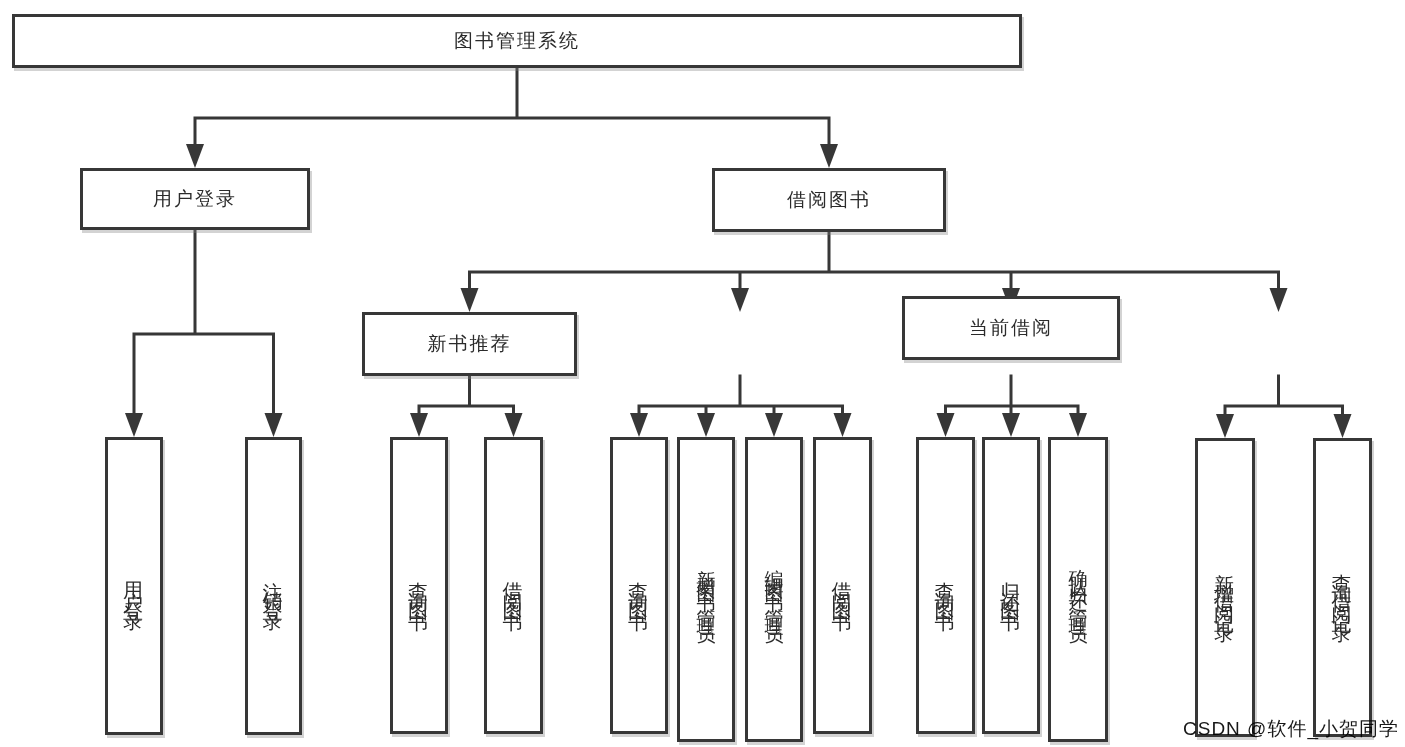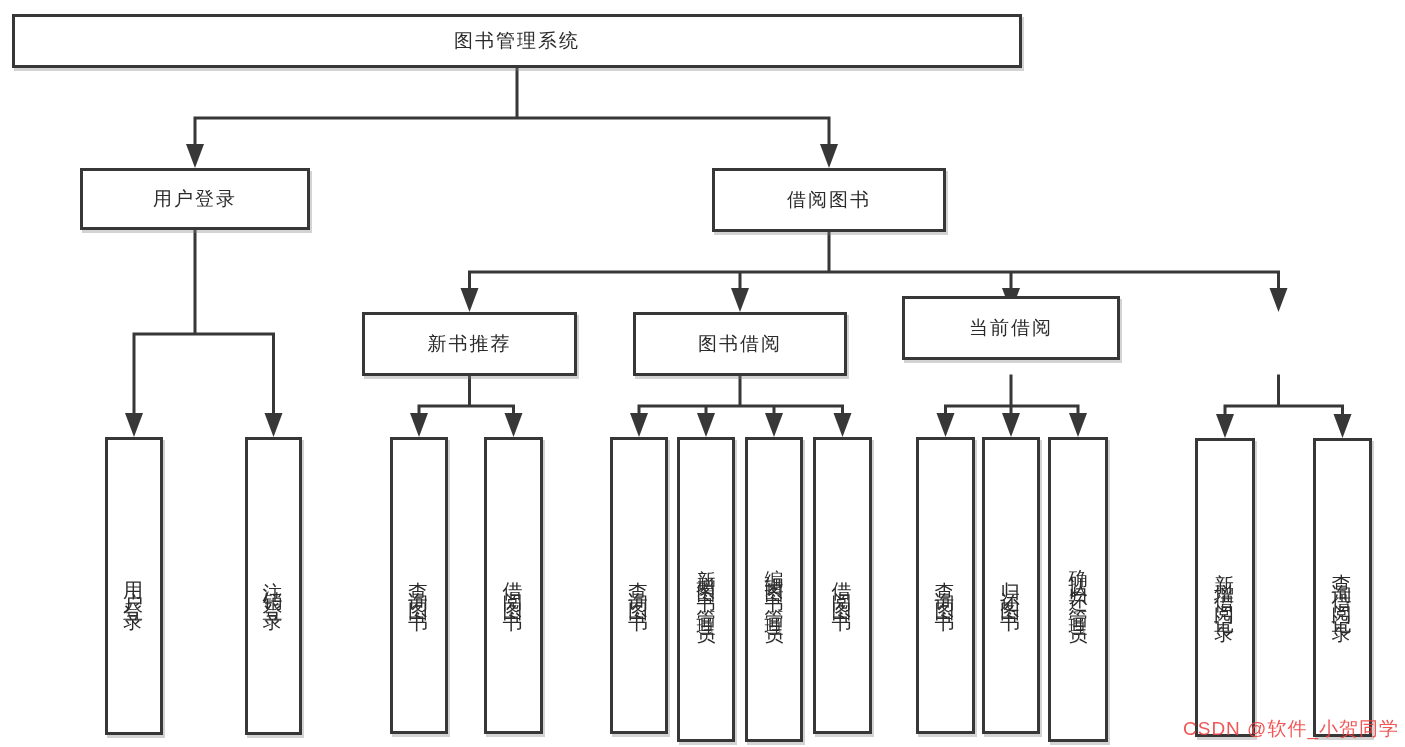--- a/index.html
+++ b/index.html
@@ -15,21 +15,21 @@
     z-index:2;box-shadow:2px 3px 0 rgba(130,130,130,.35);
   }
   .node span{font-size:19px;letter-spacing:2px;white-space:nowrap;}
   .node.vert span{
     writing-mode:vertical-rl;text-orientation:mixed;
     font-size:20px;letter-spacing:10px;white-space:normal;
   }
   .node.dense span{font-size:19px;letter-spacing:8px;}
   .watermark{
     position:absolute;left:1183px;top:716px;z-index:5;
-    font-size:19px;color:#ef4444;opacity:.9;letter-spacing:1px;white-space:nowrap;
+    font-size:19px;color:#000000;opacity:.9;letter-spacing:1px;white-space:nowrap;
   }
 </style>
 </head>
 <body>
 
 <div id="stage">
   <svg class="connectors" width="1405" height="747" viewBox="0 0 1405 747">
       <path d="M517,68 V118 M195,118 H829 M195,118 V150 M829,118 V150 M829,232 V272 M469.5,272 H1278.5 M469.5,272 V294 M740,272 V294 M1011,272 V294 M1278.5,272 V294 M195,230 V334 M134,334 H273.5 M134,334 V419 M273.5,334 V419 M469.5,376 V406 M419,406 H513.5 M419,406 V419 M513.5,406 V419 M740,376 V406 M639,406 H842.5 M639,406 V419 M706,406 V419 M774,406 V419 M842.5,406 V419 M1011,376 V406 M945.5,406 H1078 M945.5,406 V419 M1011,406 V419 M1078,406 V419 M1278.5,376 V406 M1225,406 H1342.5 M1225,406 V420 M1342.5,406 V420" stroke="#373737" stroke-width="3" fill="none" stroke-linecap="square"></path>
       <polygon points="186,144 204,144 195,168" fill="#373737"></polygon>
       <polygon points="820,144 838,144 829,168" fill="#373737"></polygon>
@@ -57,23 +57,20 @@
       <span>图书管理系统</span>
     </div>
     <div class="node" style="left: 80px; top: 168px; width: 230px; height: 62px;">
       <span>用户登录</span>
     </div>
     <div class="node" style="left: 712px; top: 168px; width: 234px; height: 64px;">
       <span>借阅图书</span>
     </div>
     <div class="node" style="left: 362px; top: 312px; width: 215px; height: 64px;">
       <span>新书推荐</span>
-    </div>
-    <div class="node" style="left: 633px; top: 312px; width: 214px; height: 64px;">
-      <span>图书借阅</span>
     </div>
     <div class="node" style="left: 902px; top: 296px; width: 218px; height: 64px;">
       <span>当前借阅</span>
     </div>
     <div class="node vert" style="left: 105px; top: 437px; width: 58px; height: 298px;">
       <span>用户登录</span>
     </div>
     <div class="node vert" style="left: 245px; top: 437px; width: 57px; height: 298px;">
       <span>注销登录</span>
     </div>

